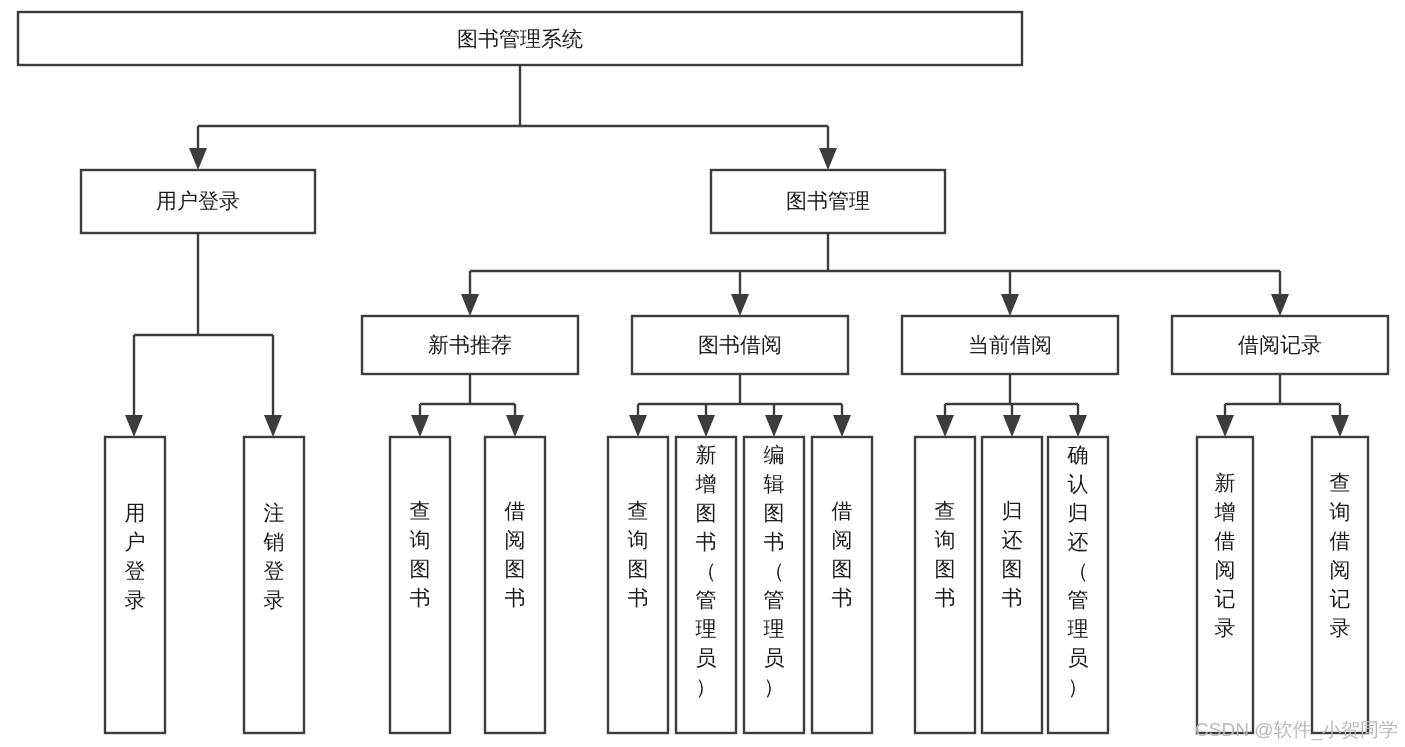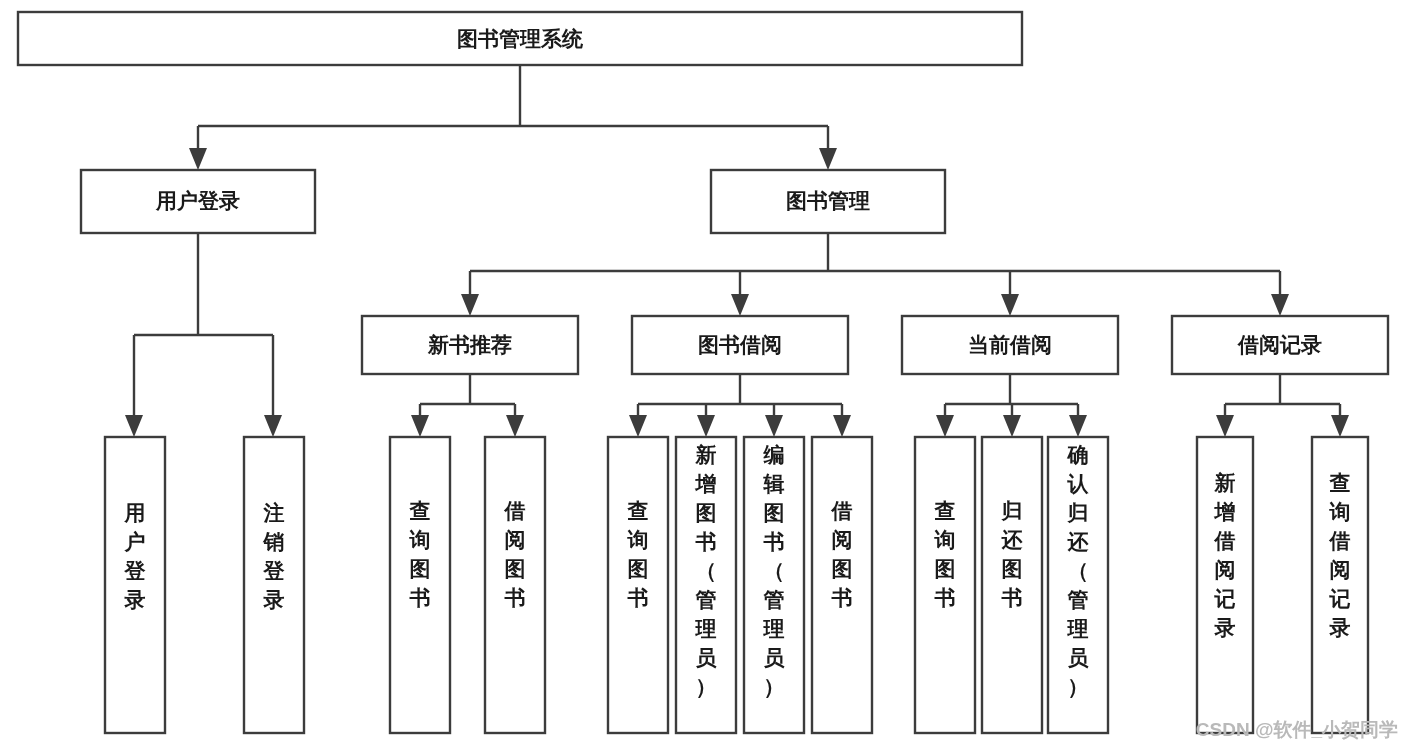--- a/index.html
+++ b/index.html
@@ -10,21 +10,20 @@
   }
   body {
     font-family: "Liberation Sans", "DejaVu Sans", sans-serif;
   }
   #diagram-root {
     position: relative;
     width: 1405px;
     height: 747px;
     background: #ffffff;
     overflow: hidden;
-    font-weight: bold;
   }
   svg.diagram-canvas {
     position: absolute;
     left: 0;
     top: 0;
     width: 1405px;
     height: 747px;
   }
   .node-box {
     fill: #ffffff;

